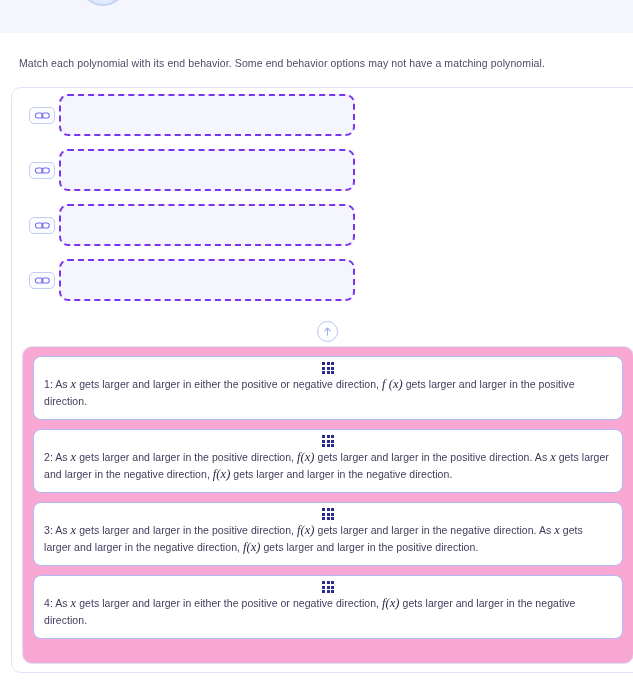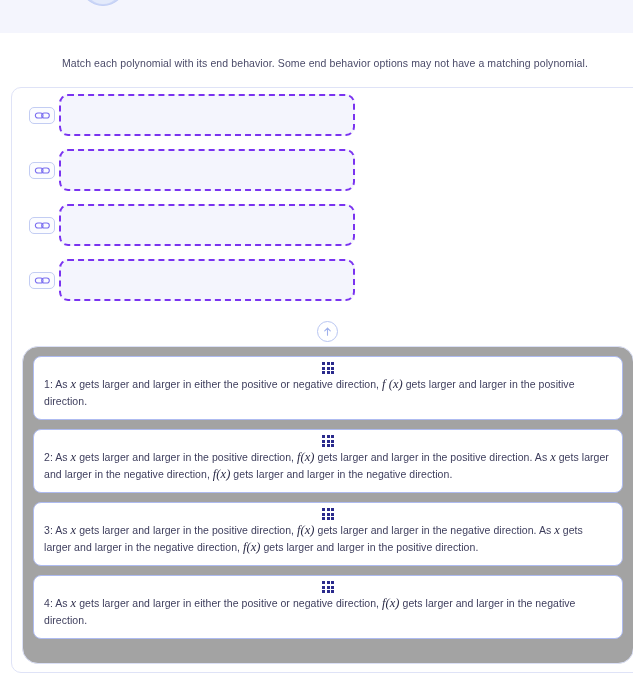--- a/index.html
+++ b/index.html
@@ -43,27 +43,26 @@
     width: 36px;
     height: 22px;
     border-radius: 0 0 20px 20px;
     background: #e3eafb;
   }
 
   
   .prompt {
     position: absolute;
     top: 56px;
-    left: 25px;
+    left: 19px;
     width: 600px;
     font-size: 10.5px;
     line-height: 14px;
     color: #4a4a68;
     letter-spacing: 0.1px;
-    text-align: center;
   }
 
   
   .exercise-card {
     position: absolute;
     top: 87px;
     left: 11px;
     width: 632px;
     height: 586px;
     background: #ffffff;
@@ -169,23 +168,23 @@
     box-sizing: border-box;
   }
 
   
   .bank {
     position: absolute;
     top: 258px;
     left: 10px;
     width: 612px;
     height: 318px;
-    background: #a3a3a3;
+    background: #f9a8d4;
     border: 1px solid #dbe0f6;
-    border-radius: 16px;
+    border-radius: 10px;
     box-sizing: border-box;
     padding: 9px 10px;
   }
   .option-card {
     background: #ffffff;
     border: 1px solid #aebbf0;
     border-radius: 8px;
     box-sizing: border-box;
     padding: 5px 10px 9px 10px;
     margin-bottom: 9px;

